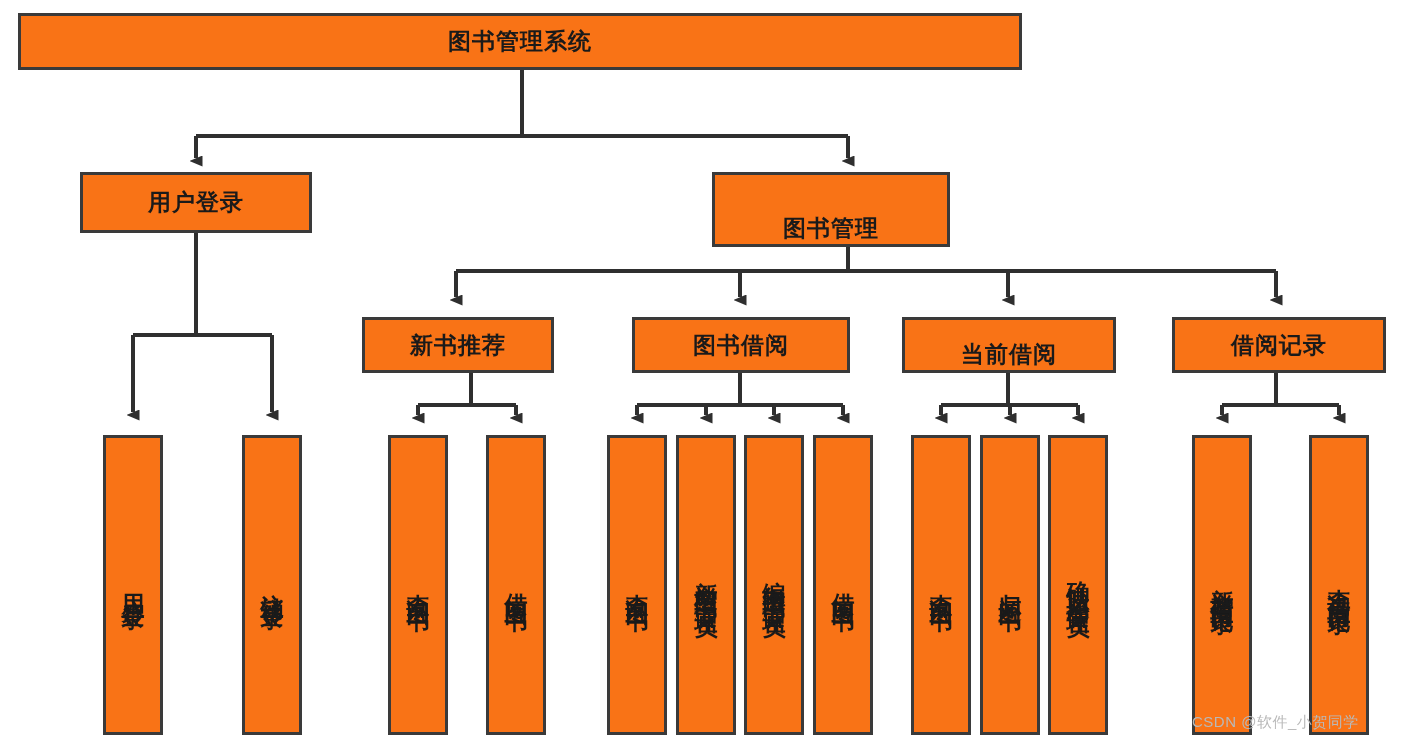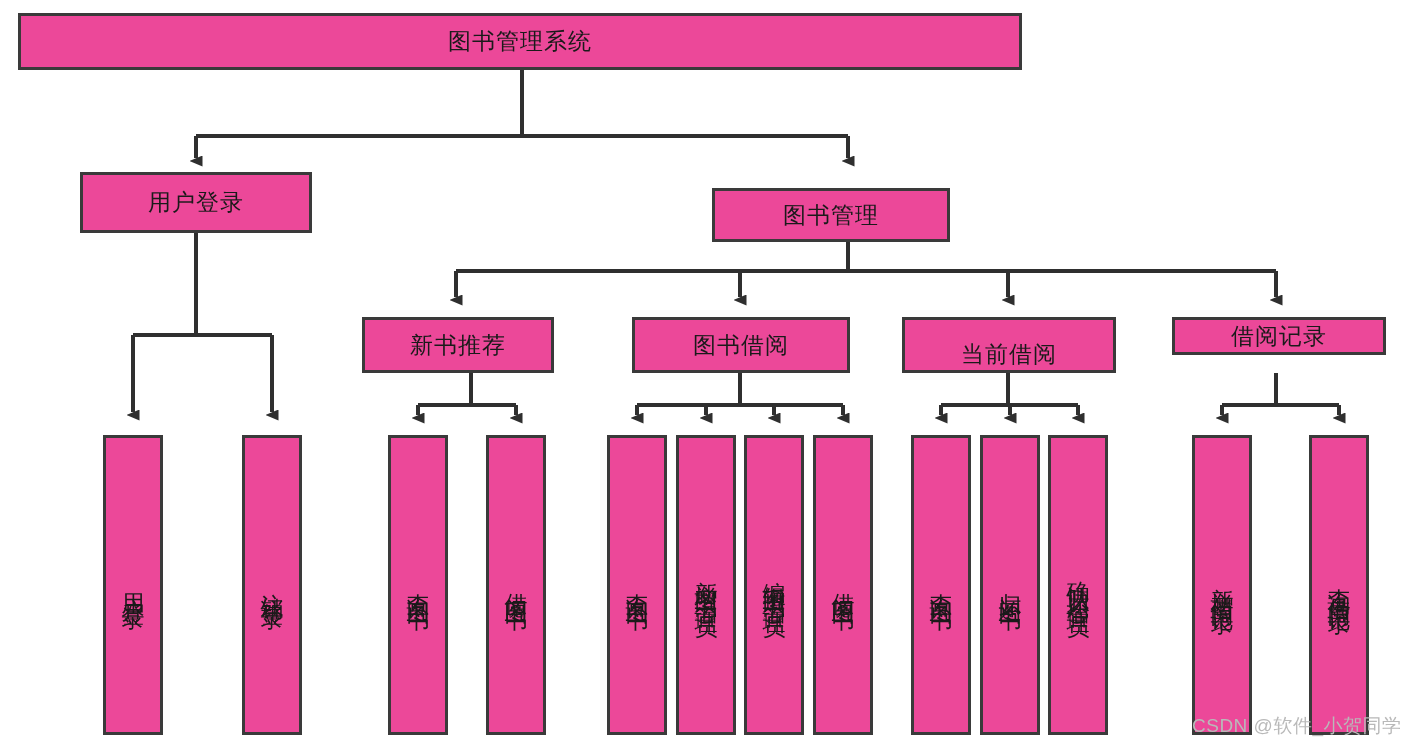--- a/index.html
+++ b/index.html
@@ -18,25 +18,26 @@
     position: absolute;
     left: 0;
     top: 0;
     width: 1405px;
     height: 747px;
   }
   .node-box {
     position: absolute;
     box-sizing: border-box;
     border: 3px solid #3a3a3a;
-    background: #ec4899;
+    background: #f97316;
     display: flex;
     align-items: center;
     justify-content: center;
     color: #1a1a1a;
+    font-weight: bold;
   }
   .node-box.horiz {
     font-size: 23px;
     letter-spacing: 1px;
   }
   .node-box.vert {
     font-size: 23px;
     writing-mode: vertical-rl;
     text-orientation: upright;
     letter-spacing: 5px;
@@ -52,21 +53,21 @@
     left: 0;
     top: 0;
     width: 1405px;
     height: 747px;
     pointer-events: none;
   }
   #watermark {
     position: absolute;
     left: 1192px;
     top: 713px;
-    font-size: 19px;
+    font-size: 15px;
     color: #b9b9b9;
     white-space: nowrap;
     letter-spacing: 0.5px;
   }
 </style>
 </head>
 <body>
 
 <div id="diagram-root">
 
@@ -120,34 +121,34 @@
     </g>
   </svg>
 
   <div class="node-box horiz" style="left:18px; top:13px; width:1004px; height:57px;">
     <span class="node-label">图书管理系统</span>
   </div>
 
   <div class="node-box horiz" style="left:80px; top:172px; width:232px; height:61px;">
     <span class="node-label">用户登录</span>
   </div>
-  <div class="node-box horiz" style="left:712px; top:188px; width:238px; height:54px;">
+  <div class="node-box horiz" style="left:712px; top:172px; width:238px; height:75px;align-items:flex-end;">
     <span class="node-label">图书管理</span>
   </div>
 
   <div class="node-box horiz" style="left:362px; top:317px; width:192px; height:56px;">
     <span class="node-label">新书推荐</span>
   </div>
   <div class="node-box horiz" style="left:632px; top:317px; width:218px; height:56px;">
     <span class="node-label">图书借阅</span>
   </div>
   <div class="node-box horiz" style="left:902px; top:317px; width:214px; height:56px;align-items:flex-end;">
     <span class="node-label">当前借阅</span>
   </div>
-  <div class="node-box horiz" style="left:1172px; top:317px; width:214px; height:38px;">
+  <div class="node-box horiz" style="left:1172px; top:317px; width:214px; height:56px;">
     <span class="node-label">借阅记录</span>
   </div>
 
   <div class="node-box vert" style="left:103px; top:435px; width:60px; height:300px;">
     <span class="node-label">用户登录</span>
   </div>
   <div class="node-box vert" style="left:242px; top:435px; width:60px; height:300px;">
     <span class="node-label">注销登录</span>
   </div>
 

